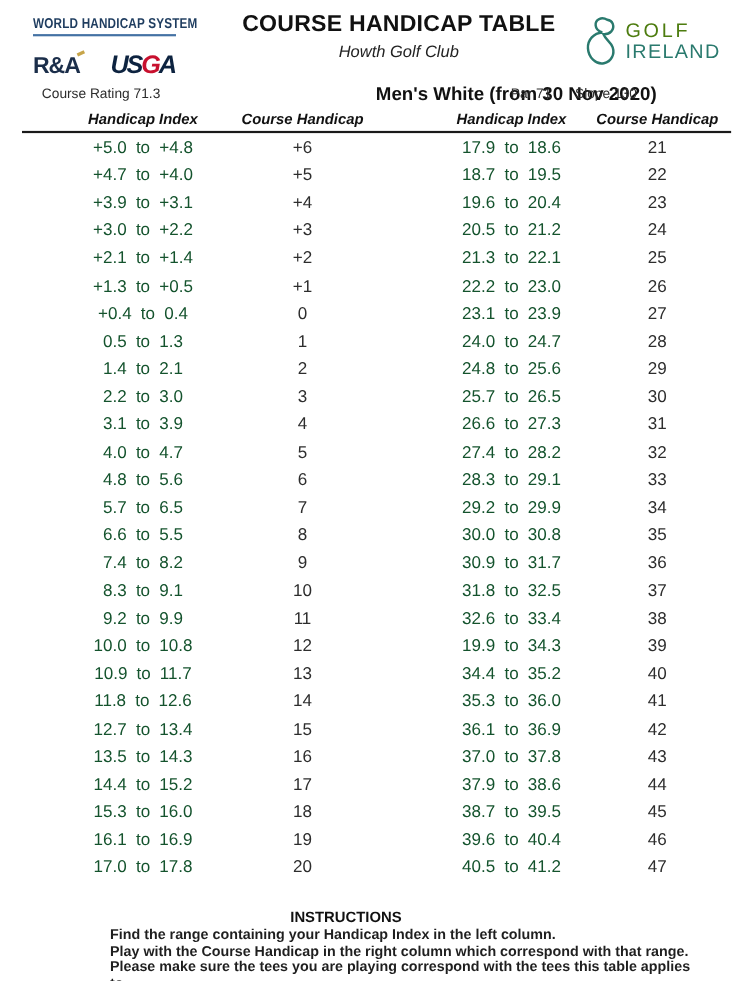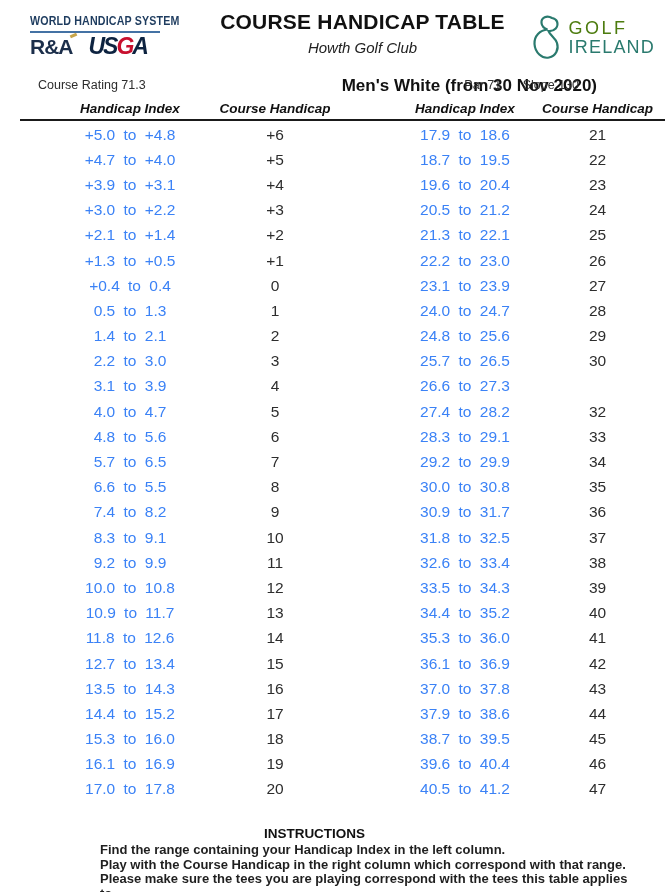--- a/index.html
+++ b/index.html
@@ -5,21 +5,21 @@
   * { margin:0; padding:0; box-sizing:border-box; }
   html,body { background:#fff; }
   body { font-family:"Liberation Sans", sans-serif; color:#2d2d2d; }
   .page { position:relative; width:665px; height:892px; background:#ffffff; overflow:hidden; }
 
   
   .whs-block { position:absolute; left:30px; top:13px; width:136px; }
   .whs-title { font-size:13px; font-weight:bold; color:#1e3c5f; white-space:nowrap;
                transform:scaleX(.82); transform-origin:left center; letter-spacing:.2px; }
   .whs-underline { margin-top:3px; height:2px; background:#4472a4; width:130px; }
-  .whs-logos { display:flex; align-items:baseline; gap:16px; margin-top:0; }
+  .whs-logos { display:flex; align-items:baseline; gap:28px; margin-top:12px; }
   .ra-logo { position:relative; font-size:21px; font-weight:bold; color:#1b2e4a; letter-spacing:-1px; }
   .ra-gold { position:absolute; right:-4px; top:-1px; width:7px; height:3px; background:#c7a54a; transform:rotate(-25deg); }
   .usga-logo { font-size:23px; font-weight:bold; font-style:italic; color:#0d2340; letter-spacing:-2px; }
   .usga-logo .g { color:#c8102e; }
 
   .title-block { position:absolute; left:60px; right:0; top:10px; text-align:center; }
   .main-title { font-size:21px; font-weight:bold; color:#111; letter-spacing:.2px; }
   .sub-title { font-size:15px; font-style:italic; color:#222; margin-top:5px; }
 
   .gi-block { position:absolute; right:10px; top:14px; display:flex; align-items:center; gap:6px; }
@@ -38,21 +38,21 @@
   
   .table-wrap { position:absolute; top:100px; left:0; width:665px; }
   .tgrid { display:grid; grid-template-columns:220px 70px 70px 170px 95px; padding-left:20px; }
   .cell { display:flex; justify-content:center; align-items:center; }
   .cell > span { white-space:nowrap; }
   .thead { height:17px;font-style:italic; }
   .thead .cell > span { font-size:13.5px; font-weight:bold; color:#111; }
   .head-rule { margin-left:20px; width:645px; height:2px; background:#1a1a1a; margin-top:2px; }
   .rows { margin-top:1px; }
   .trow { height:25.2px; }
-  .range { font-size:15.5px; color:#3b82f6; word-spacing:4px; }
+  .range { font-size:15.5px; color:#14532d; word-spacing:4px; }
   .chval { font-size:15.5px; color:#2d2d2d; }
 
   
   .instructions { position:absolute; top:826px; left:0; width:629px; }
   .inst-title { text-align:center; font-size:13.5px; font-weight:bold; color:#111; }
   .inst-lines { margin-left:100px; margin-top:2px; font-size:13px; line-height:14.6px; color:#1f1f1f;font-weight:bold; }
 </style>
 </head>
 <body>
 
@@ -265,20 +265,23 @@
           <div class="cell">
             <span class="range">3.1 to 3.9</span>
           </div>
           <div class="cell">
             <span class="chval">4</span>
           </div>
           <div class="cell"></div>
           <div class="cell">
             <span class="range">26.6 to 27.3</span>
           </div>
+          <div class="cell">
+            <span class="chval">31</span>
+          </div>
         </div>
         <div class="tgrid trow">
           <div class="cell">
             <span class="range">4.0 to 4.7</span>
           </div>
           <div class="cell">
             <span class="chval">5</span>
           </div>
           <div class="cell"></div>
           <div class="cell">
@@ -380,21 +383,21 @@
         </div>
         <div class="tgrid trow">
           <div class="cell">
             <span class="range">10.0 to 10.8</span>
           </div>
           <div class="cell">
             <span class="chval">12</span>
           </div>
           <div class="cell"></div>
           <div class="cell">
-            <span class="range">33.5 to 34.3</span>
+            <span class="range">19.9 to 34.3</span>
           </div>
           <div class="cell">
             <span class="chval">39</span>
           </div>
         </div>
         <div class="tgrid trow">
           <div class="cell">
             <span class="range">10.9 to 11.7</span>
           </div>
           <div class="cell">

